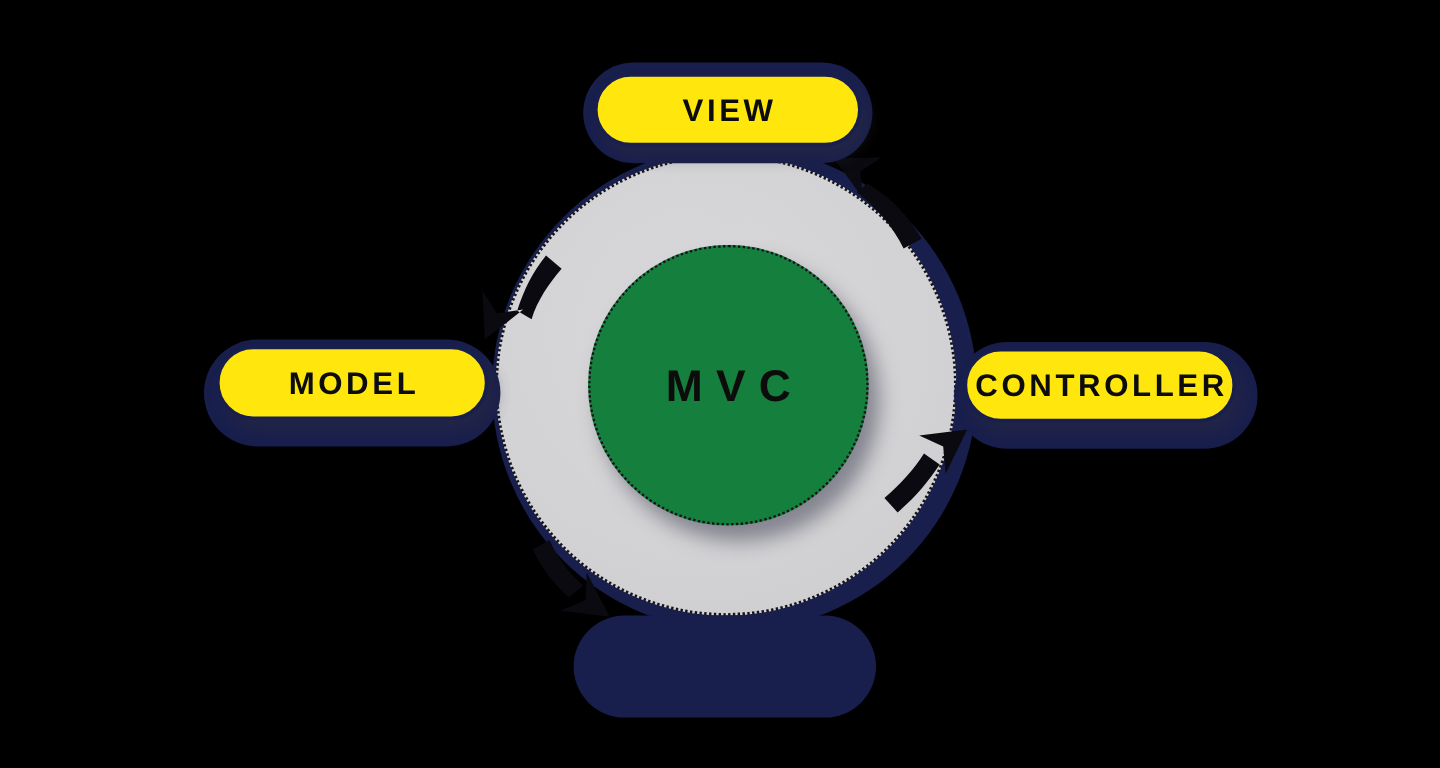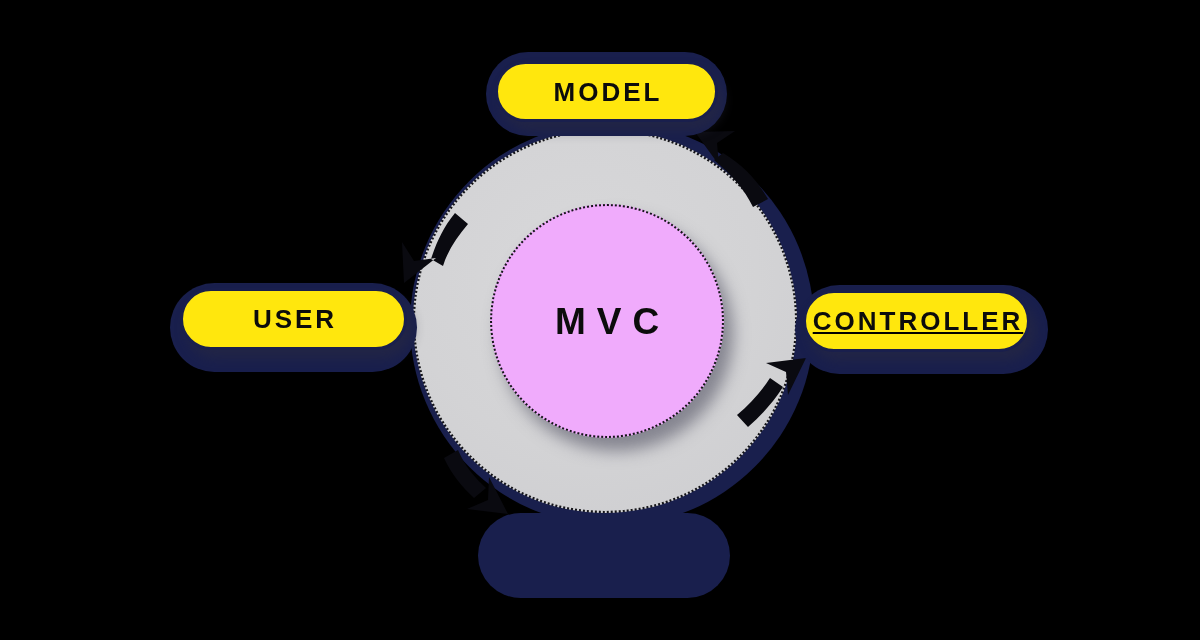--- a/index.html
+++ b/index.html
@@ -32,21 +32,21 @@
     border: 2px dotted #141418;
     box-sizing: border-box;
     z-index: 2;
   }
   
   .center-circle {
     position: absolute;
     left: 490px; top: 204px;
     width: 234px; height: 234px;
     border-radius: 50%;
-    background: #f0abfc;
+    background: #15803d;
     border: 2px dotted #141418;
     box-sizing: border-box;
     box-shadow: 9px 13px 16px rgba(70,70,88,0.55);
     z-index: 4;
     display: flex; flex-direction: column;
     align-items: center; justify-content: center;
   }
   .center-title {
     font-size: 37px;
     font-weight: bold;
@@ -96,21 +96,21 @@
     letter-spacing: 3px;
     padding-left: 3px;
     line-height: 1;
   }
   
   .shadow-model      { left: 486px; top: 52px;  width: 241px; height: 84px; }
   .pill-model        { left: 495px; top: 61px;  width: 223px; height: 61px; }
   .shadow-view       { left: 170px; top: 283px; width: 247px; height: 89px; }
   .pill-view         { left: 180px; top: 288px; width: 227px; height: 62px; }
   .shadow-controller { left: 795px; top: 285px; width: 253px; height: 89px; }
-  .pill-controller   { left: 803px; top: 290px; width: 227px; height: 62px; text-decoration: underline; }
+  .pill-controller   { left: 803px; top: 290px; width: 227px; height: 62px; }
   .shadow-user       { left: 478px; top: 513px; width: 252px; height: 85px; }
   .pill-user         { left: 492px; top: 519px; width: 220px; height: 61px; }
 </style>
 </head>
 <body>
 
 <div class="stage">
 
   <div class="ring-shadow"></div>
 
@@ -130,26 +130,26 @@
     <path d="M 806 358 L 766 363 L 786 372 L 788 395 Z
              M 783 387 C 773 402 763 414 748 427 L 737 415 C 750 404 761 392 770 378 Z"></path>
   </svg>
 
   <div class="center-circle">
     <div class="center-title">MVC</div>
   </div>
 
   <div class="pill-shadow shadow-model"></div>
   <div class="pill pill-model">
-    <span>MODEL</span>
+    <span>VIEW</span>
   </div>
 
   <div class="pill-shadow shadow-view"></div>
   <div class="pill pill-view">
-    <span>USER</span>
+    <span>MODEL</span>
   </div>
 
   <div class="pill-shadow shadow-controller"></div>
   <div class="pill pill-controller">
     <span>CONTROLLER</span>
   </div>
 
   <div class="pill-shadow shadow-user"></div>
 
 </div>

